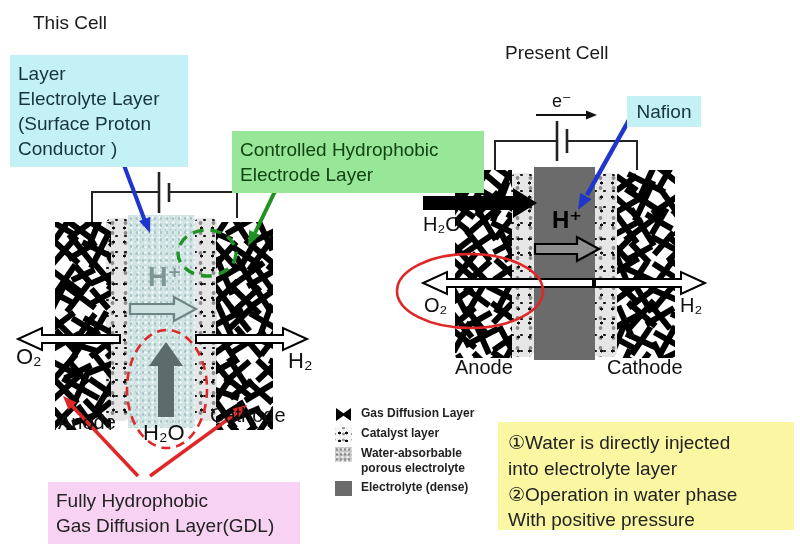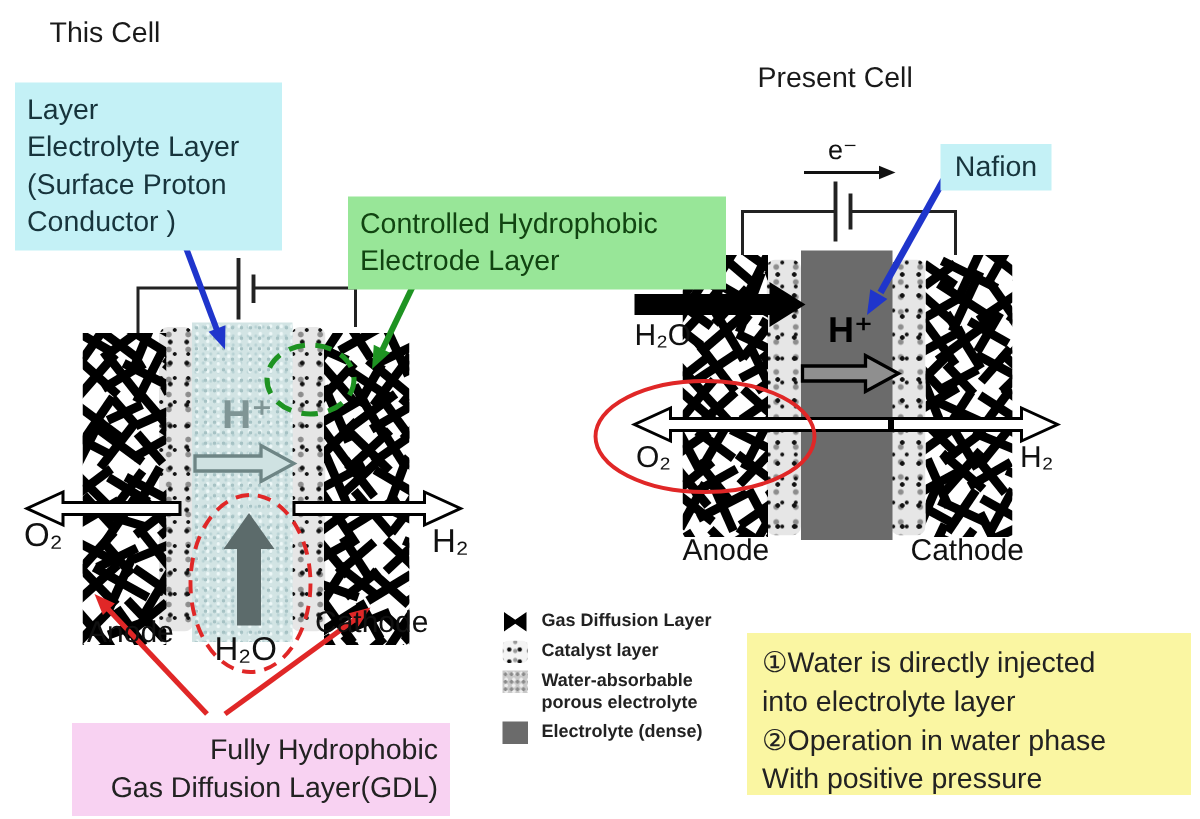--- a/index.html
+++ b/index.html
@@ -490,21 +490,21 @@
         <div>Water-absorbable</div>
         <div>porous electrolyte</div>
       </div>
     </div>
     <div class="legend-row">
       <div class="legend-ico ico-dense"></div>
       <div class="legend-text">Electrolyte (dense)</div>
     </div>
   </div>
 
-  <div class="abs callout pinkbox" style="left:48px;top:482px;width:252px;text-align:right;">
+  <div class="abs callout pinkbox" style="left:48px;top:482px;width:252px;">
     <div>Fully Hydrophobic</div>
     <div>Gas Diffusion Layer(GDL)</div>
   </div>
 
   <div class="abs yellowbox" style="left:498px;top:422px;width:296px;height:108px;">
     <div>①Water is directly injected</div>
     <div>into electrolyte layer</div>
     <div>②Operation in water phase</div>
     <div>With positive pressure</div>
   </div>

